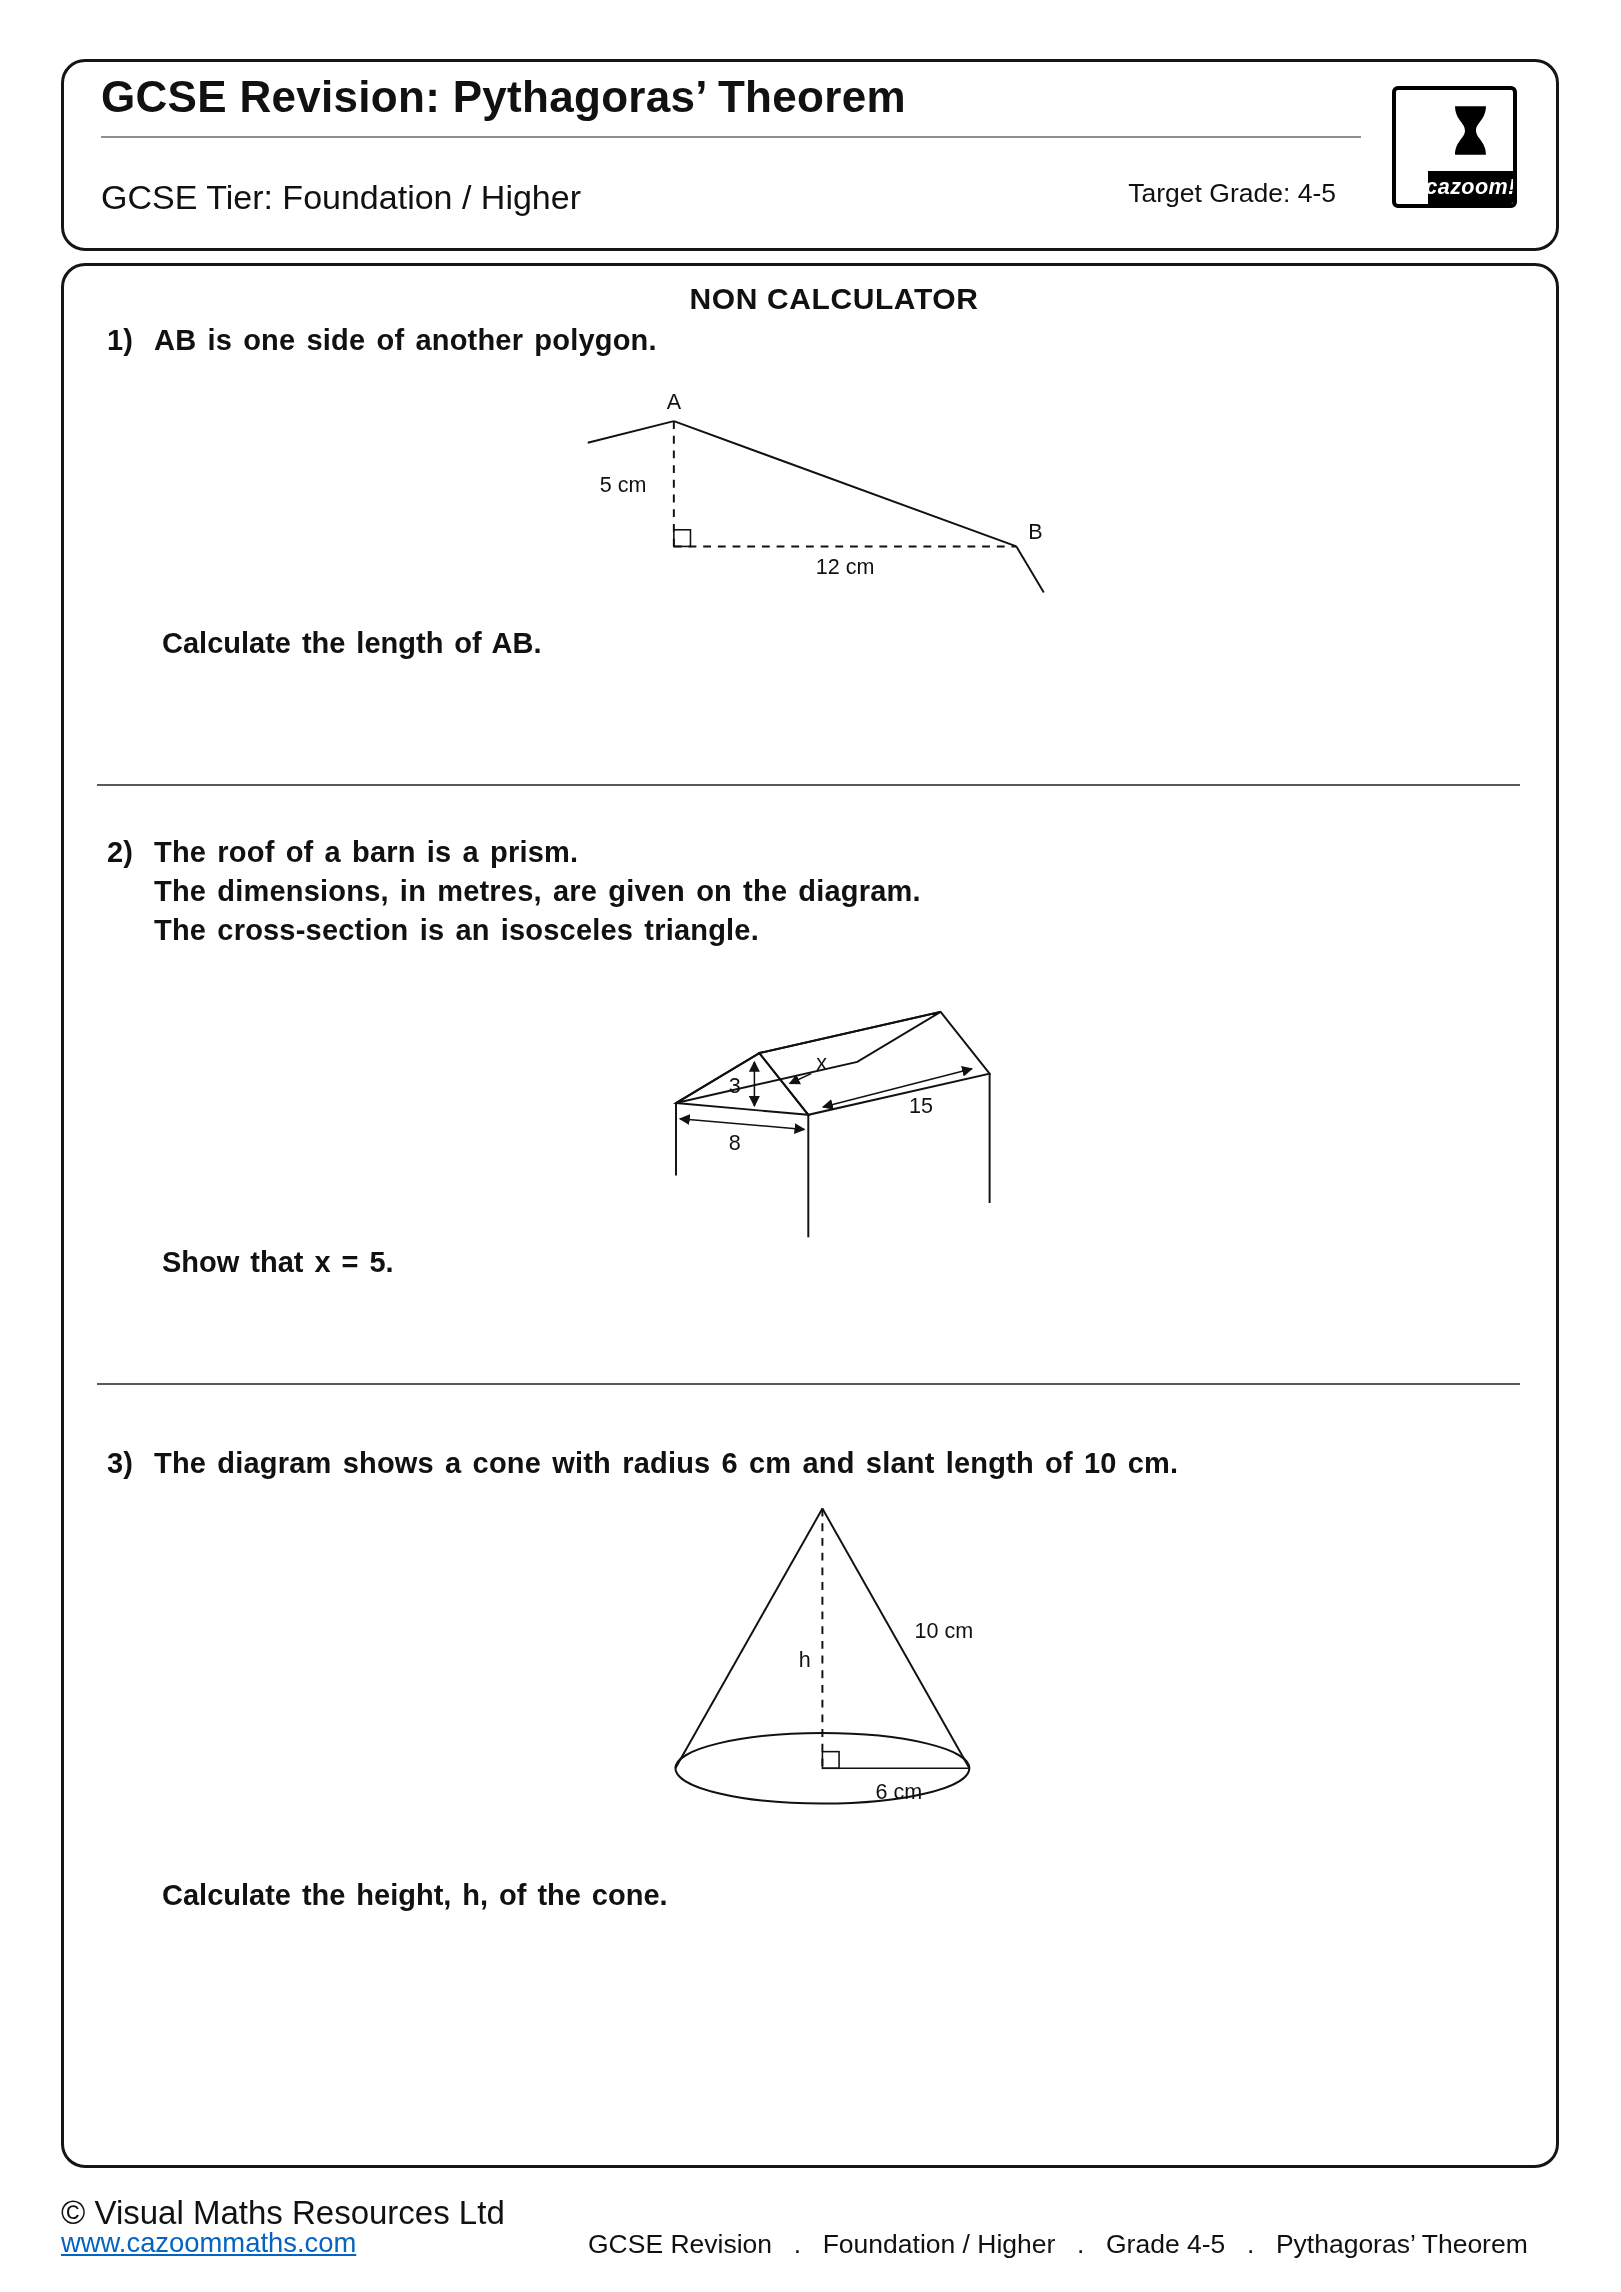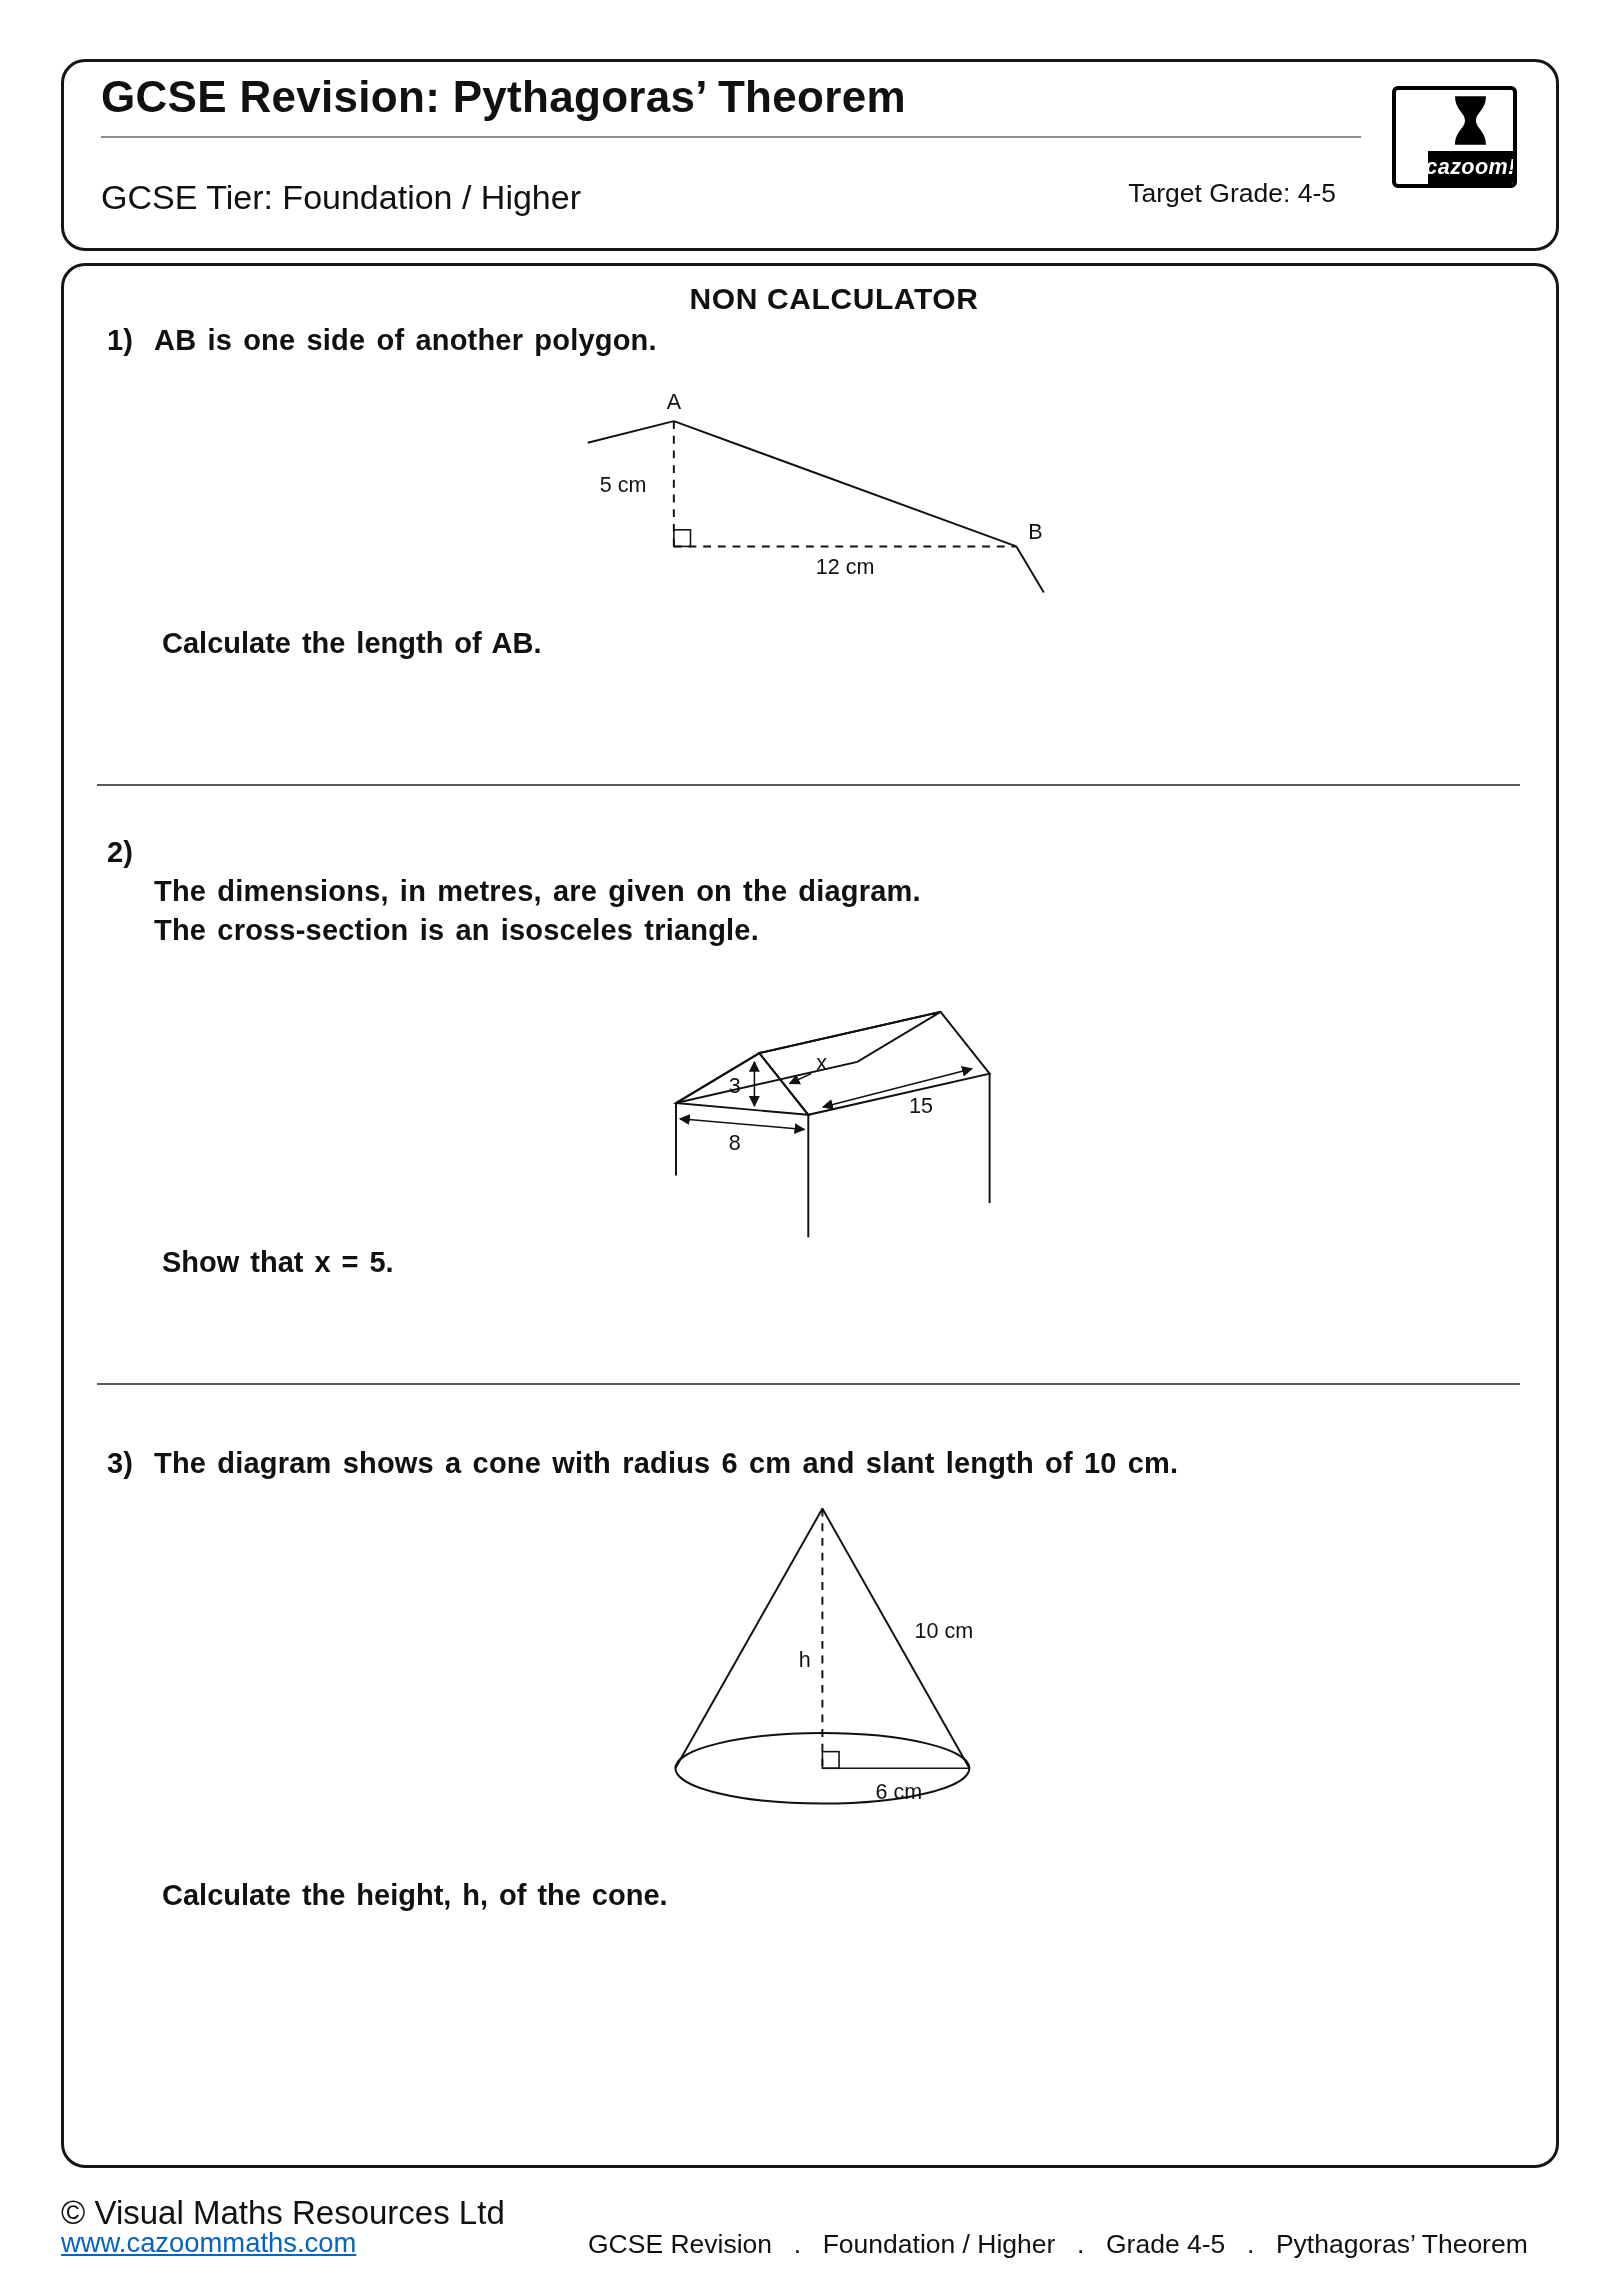--- a/index.html
+++ b/index.html
@@ -10,21 +10,21 @@
   }
   .abs { position:absolute; }
   .box { position:absolute; border:3.9px solid #151515; border-radius:24px; background:#fff; }
 
   
   .header-box { left:61px; top:59px; width:1498px; height:192px; }
   .header-title { position:absolute; left:37px; top:9.8px; font-size:44px; font-weight:700; letter-spacing:0.3px; }
   .header-rule { position:absolute; left:37px; top:74px; width:1260px; height:2px; background:#8f8f8f; }
   .header-tier { position:absolute; left:37px; top:116px; font-size:34px;text-align:center; }
   .header-target { position:absolute; right:220px; top:116px; font-size:26.5px; }
-  .logo { position:absolute; right:39px; top:23.5px; width:125px; height:102px;
+  .logo { position:absolute; right:39px; top:23.5px; width:125px; height:122px;
           border:4.9px solid #000; border-radius:5.9px; background:#fff;
           display:flex; flex-direction:column; overflow:hidden;padding-left:32px; }
   .logo-icon-area { flex:1; display:flex; align-items:center; justify-content:center; }
   .logo-bar { height:33px; background:#000; color:#fff; font-style:italic; font-weight:700;
               font-size:21.6px; display:flex; align-items:center; justify-content:center; letter-spacing:0.4px; }
 
   
   .main-box { left:61px; top:263px; width:1498px; height:1905px; }
   .section-heading { position:absolute; top:15.7px; left:0; width:100%; text-align:center;
                      font-size:30px; font-weight:700; letter-spacing:0.6px;padding-left:48px; }
@@ -97,20 +97,21 @@
     <text x="303" y="196" text-anchor="middle">12 cm</text>
   </svg>
 
   <div class="task" style="left:98px; top:361px;">Calculate the length of AB.</div>
 
   <div class="divider" style="top:518px;"></div>
 
   <div class="qrowwrap qtext" style="left:43px; top:567px;">
     <div class="qrow">
       <span class="qnum">2)</span>
+      <span>The roof of a barn is a prism.</span>
     </div>
     <div class="qrow">
       <span class="qnum"></span>
       <span>The dimensions, in metres, are given on the diagram.</span>
     </div>
     <div class="qrow">
       <span class="qnum"></span>
       <span>The cross-section is an isosceles triangle.</span>
     </div>
   </div>

